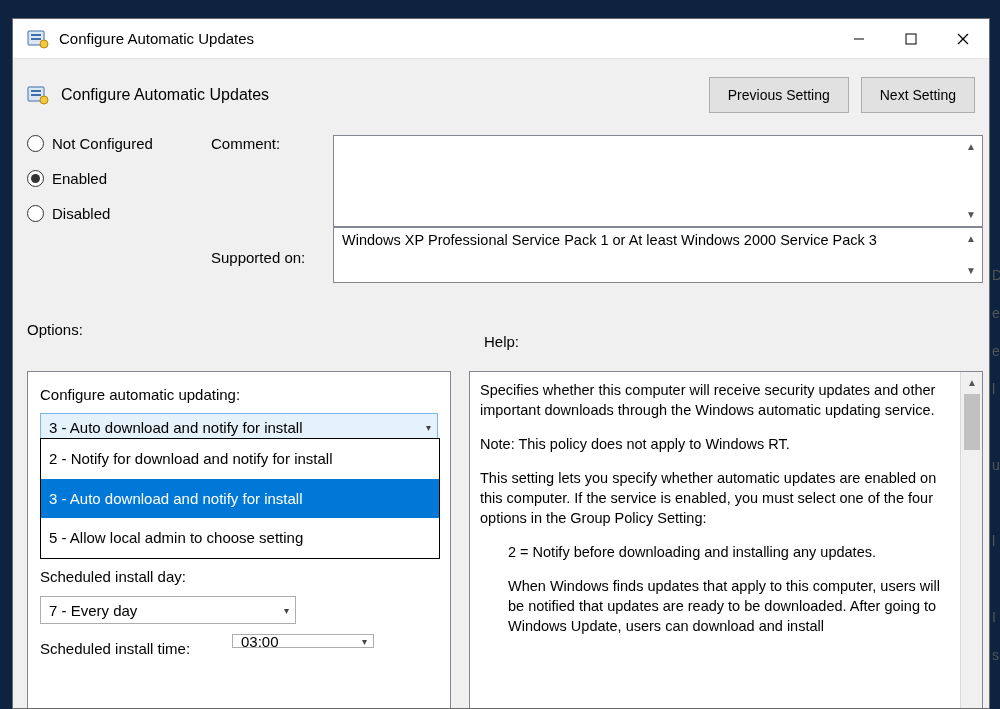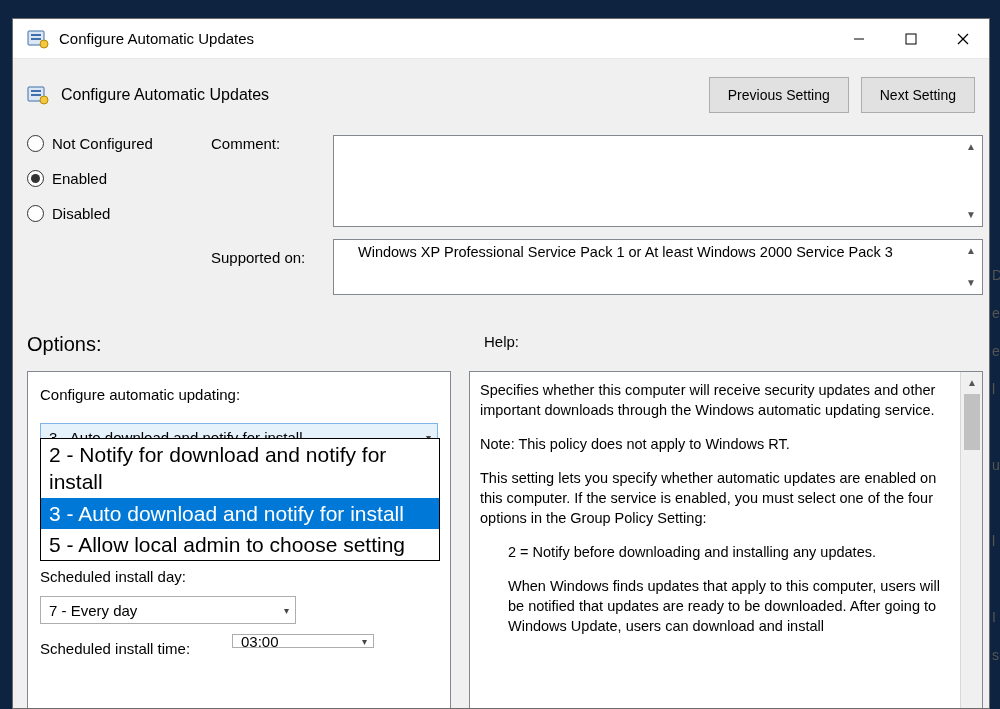--- a/index.html
+++ b/index.html
@@ -141,45 +141,45 @@
   .comment-box .scroll-down { bottom: 2px; }
   .label-supported {
     position: absolute;
     left: 198px;
     top: 190px;
     font-size: 15px;
   }
   .supported-box {
     position: absolute;
     left: 320px;
-    top: 180px;
+    top: 168px;
     width: 650px;
     height: 56px;
     background: #fff;
     border: 1px solid #828790;
-    padding: 4px 24px 4px 24px;
+    padding: 4px 24px 4px 8px;
     font-size: 14.5px;
     color: #000;
   }
   .supported-box .scroll-up, .supported-box .scroll-down {
     position: absolute;
     right: 2px;
     width: 18px; height: 18px;
     color: #555;
     font-size: 10px;
     text-align: center;
     line-height: 18px;
   }
   .supported-box .scroll-up { top: 2px; }
   .supported-box .scroll-down { bottom: 2px; }
   .options-label {
     position: absolute;
     left: 14px;
-    top: 274px;
-    font-size: 20px;
+    top: 262px;
+    font-size: 15px;
   }
   .help-label {
     position: absolute;
     left: 456px;
     top: 274px;
     font-size: 15px;
     margin-left: 15px;
   }
   .options-panel {
     position: absolute;
@@ -221,21 +221,21 @@
   .help-scrollbar .thumb {
     position: absolute;
     left: 3px;
     top: 22px;
     width: 16px;
     height: 56px;
     background: #c1c1c1;
   }
   .opt-label {
     font-size: 15px;
-    margin-bottom: 20px;
+    margin-bottom: 10px;
   }
   .combobox {
     position: relative;
     width: 398px;
     height: 28px;
     background: #e5f1fb;
     border: 1px solid #7eb4ea;
     display: flex;
     align-items: center;
     padding: 0 28px 0 8px;
@@ -252,22 +252,22 @@
   .dropdown {
     position: absolute;
     left: 12px;
     top: 66px;
     width: 400px;
     background: #fff;
     border: 1px solid #000;
     z-index: 10;
   }
   .dropdown-item {
-    padding: 2px 8px;
-    font-size: 21px;
+    padding: 10px 8px;
+    font-size: 15px;
     line-height: 1.3;
   }
   .dropdown-item.selected {
     background: #0078d7;
     color: #fff;
   }
   .sched-day-label {
     position: absolute;
     left: 12px;
     top: 196px;

